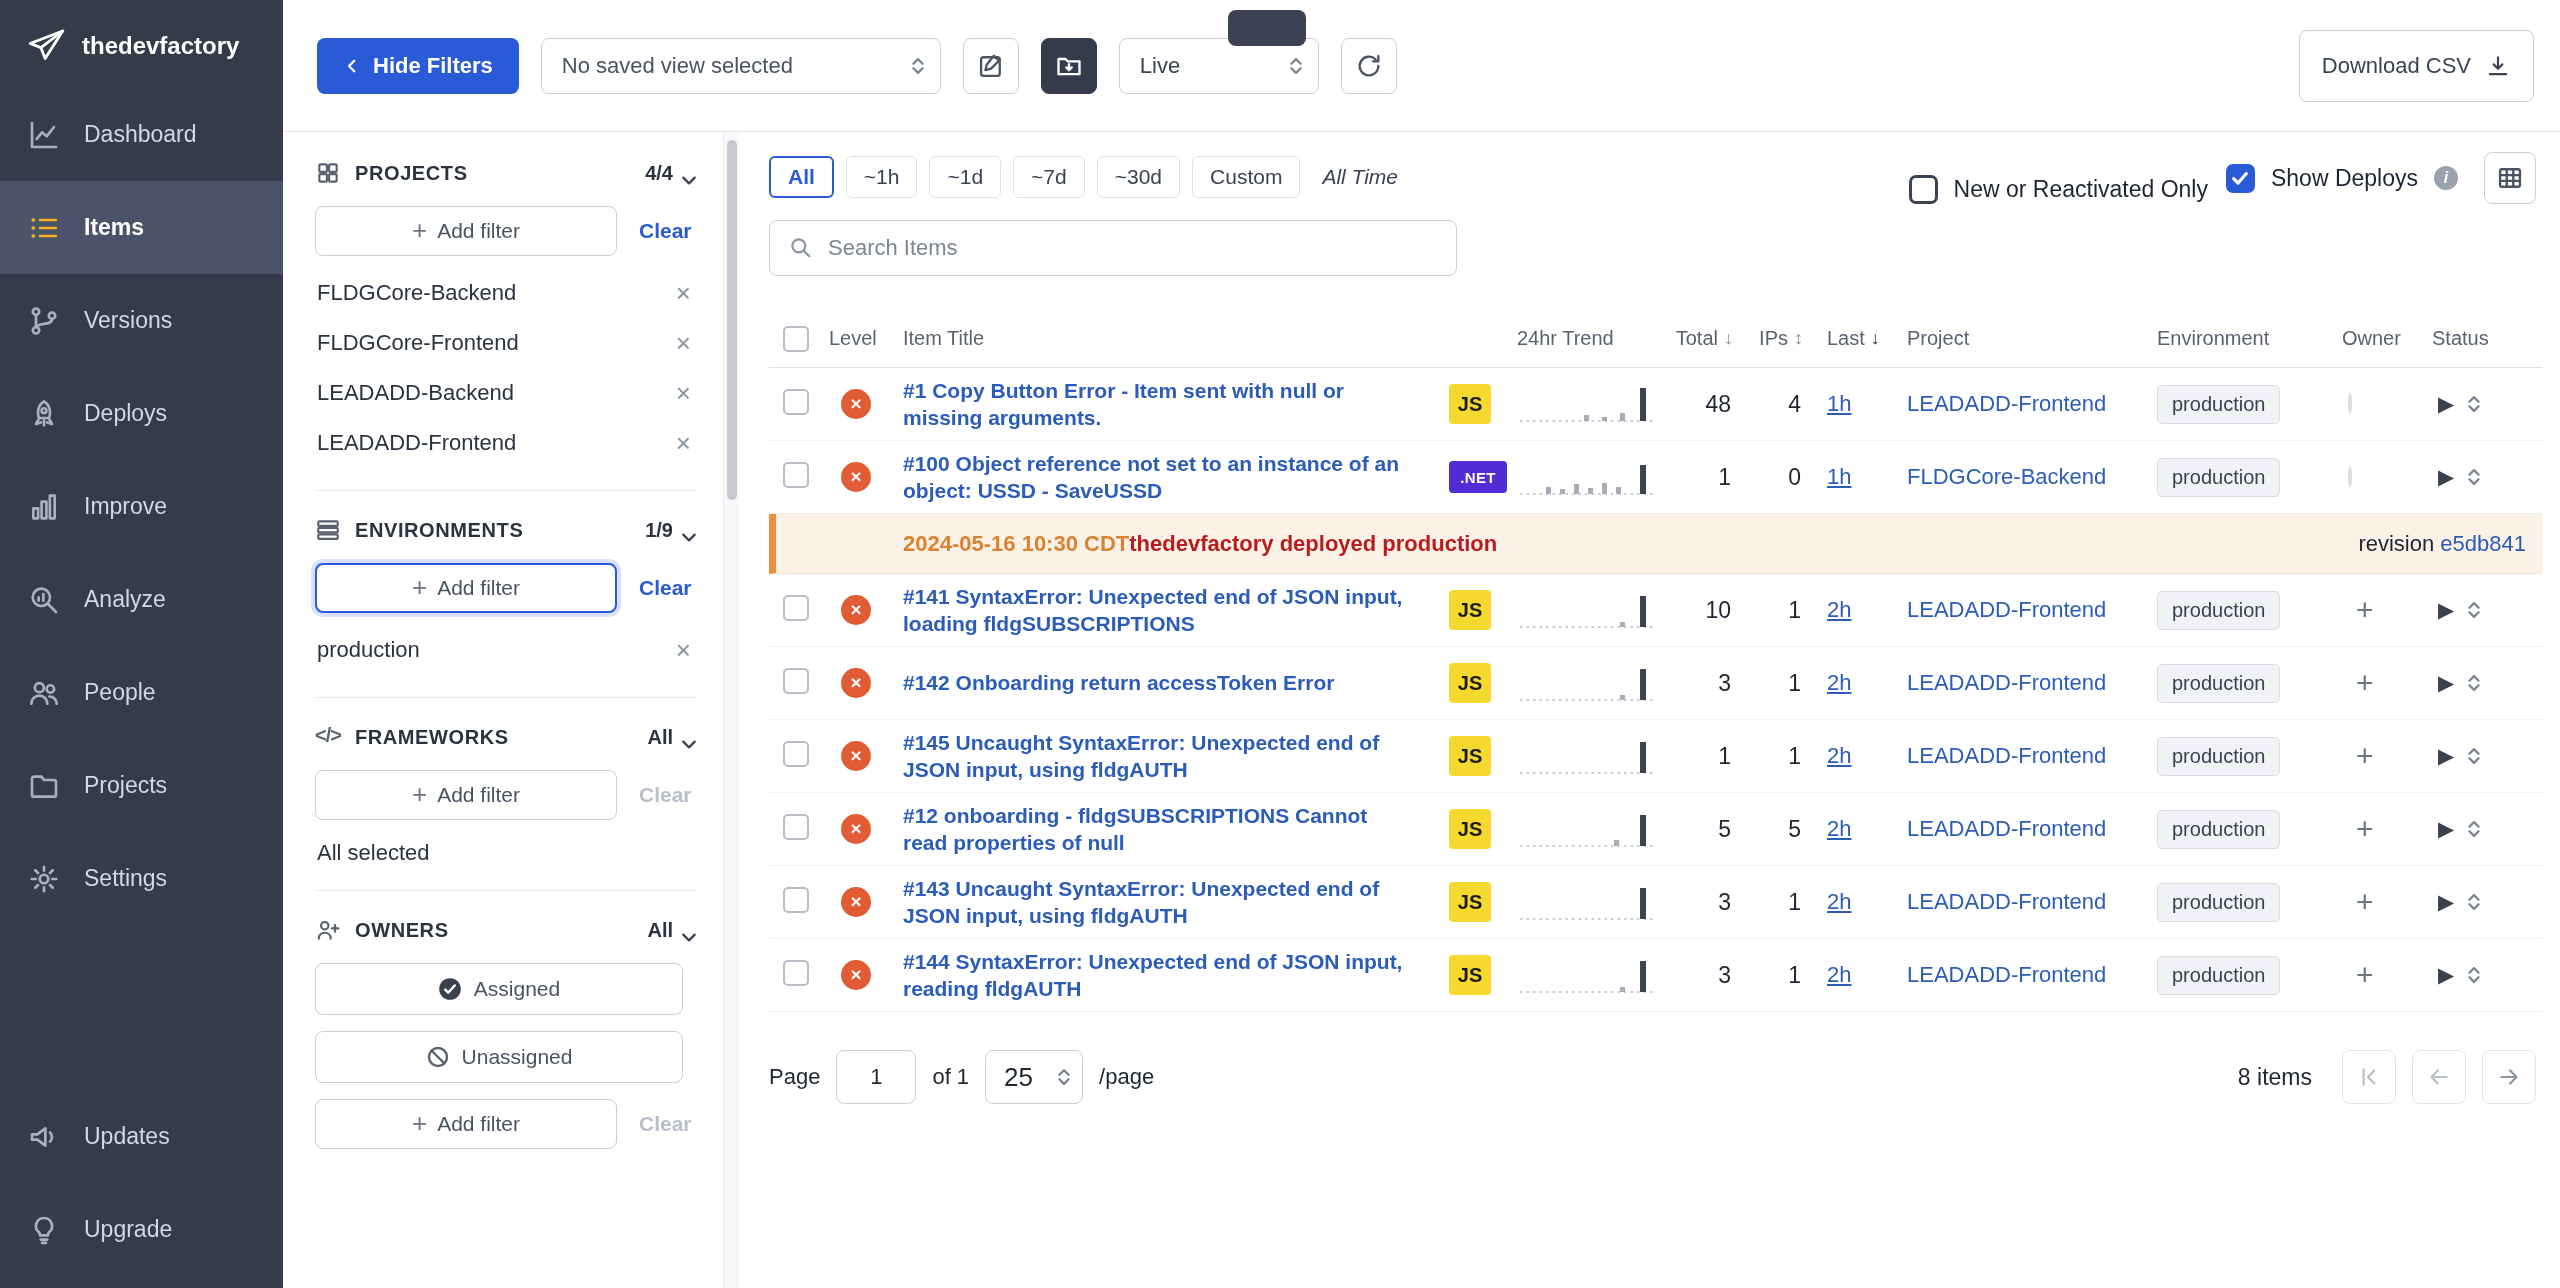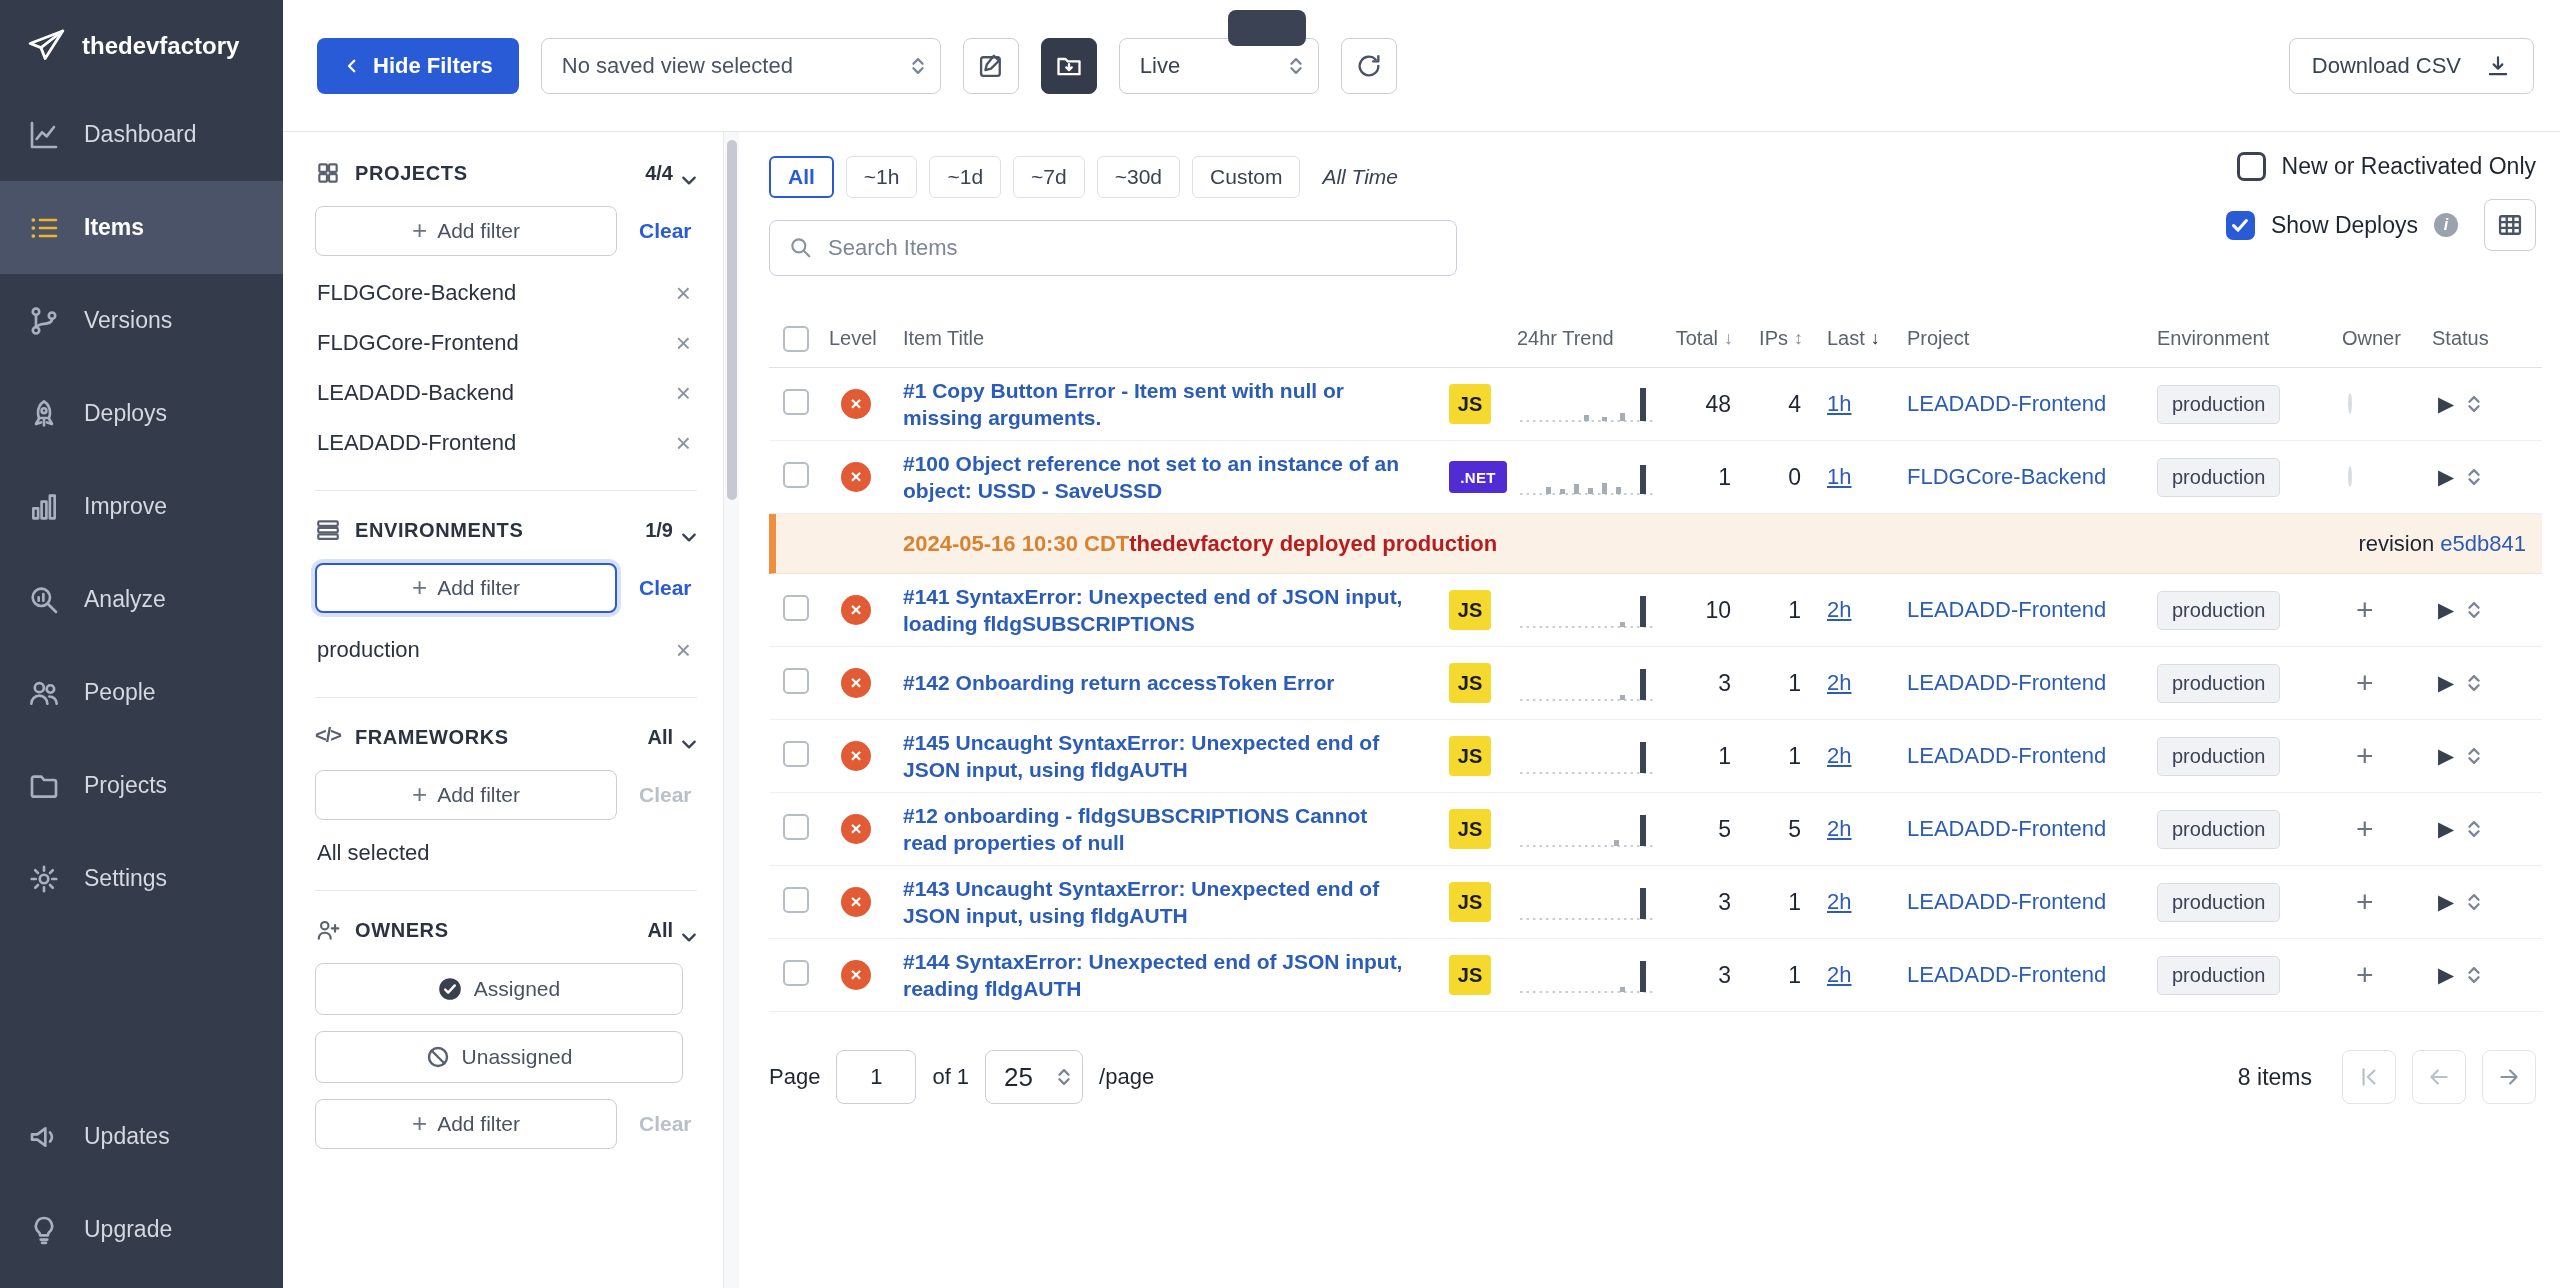--- a/index.html
+++ b/index.html
@@ -27,21 +27,21 @@
   
   .toolbar { height: 132px; background: #fff; border-bottom: 1px solid #e3e6ea; display: flex; align-items: center; padding: 0 26px 0 34px; gap: 22px; position: relative; flex-shrink: 0; }
   .btn-primary { background: #2a5bd7; color: #fff; font-weight: bold; font-size: 22px; border: none; border-radius: 8px; height: 56px; padding: 0 26px; display: inline-flex; align-items: center; gap: 12px; cursor: pointer; }
   .btn-primary .chev-left { width: 18px; height: 22px; }
   .select { height: 56px; border: 1px solid #c9cfd8; border-radius: 8px; display: inline-flex; align-items: center; justify-content: space-between; padding: 0 14px 0 20px; font-size: 22px; color: #3a4254; background: #fff; gap: 26px; cursor: pointer; }
   .sel-saved { width: 400px; color: #4a5364; }
   .sel-live { width: 200px; }
   .icon-btn { width: 56px; height: 56px; border: 1px solid #c9cfd8; border-radius: 8px; background: #fff; display: inline-flex; align-items: center; justify-content: center; color: #4a5364; cursor: pointer; flex-shrink: 0; }
   .icon-btn svg { width: 28px; height: 28px; }
   .icon-btn.dark { background: #343b4b; border-color: #343b4b; color: #fff; }
-  .btn-download { margin-left: auto; height: 56px; border: 1px solid #c9cfd8; border-radius: 8px; background: #fff; color: #3a4254; font-size: 22px; display: inline-flex; align-items: center; gap: 24px; padding: 0 22px; cursor: pointer; }
+  .btn-download { margin-left: auto; height: 72px; border: 1px solid #c9cfd8; border-radius: 8px; background: #fff; color: #3a4254; font-size: 22px; display: inline-flex; align-items: center; gap: 14px; padding: 0 22px; cursor: pointer; }
   .btn-download svg { width: 26px; height: 26px; }
   .tooltip-frag { position: absolute; left: 945px; top: 10px; width: 78px; height: 36px; background: #3a4254; border-radius: 8px; }
   .sel-chevrons { width: 16px; height: 24px; color: #7c8594; flex-shrink: 0; }
 
   
   .content { flex: 1; display: flex; min-height: 0; }
 
   
   .filter-panel { width: 440px; padding: 24px 26px 0 32px; overflow: hidden; flex-shrink: 0; }
   .fsec-head { display: flex; align-items: center; gap: 14px; margin: 4px 0 20px; }
@@ -67,21 +67,21 @@
   .panel-scroll { width: 16px; background: #f7f8f9; border-left: 1px solid #e8eaee; position: relative; flex-shrink: 0; }
   .panel-thumb { position: absolute; top: 8px; left: 3px; width: 10px; height: 360px; background: #c6cad0; border-radius: 5px; }
 
   
   .main { flex: 1; position: relative; padding: 24px 18px 0 30px; min-width: 0; overflow: hidden; }
   .tabs-row { display: flex; align-items: center; gap: 12px; }
   .tab { height: 42px; padding: 0 17px; border-radius: 6px; border: 1px solid #dde1e7; font-size: 21px; color: #3a4254; display: inline-flex; align-items: center; background: #fff; cursor: pointer; }
   .tab.selected { border: 2px solid #2a5bd7; color: #2a5bd7; font-weight: bold; }
   .tab.plain { border: none; font-style: italic; padding: 0 10px; }
 
-  .opts { position: absolute; top: 20px; right: 24px; display: flex; flex-direction: column; align-items: flex-end; gap: 18px; }
+  .opts { position: absolute; top: 20px; right: 24px; display: flex; flex-direction: row; align-items: flex-end; gap: 18px; }
   .opt-line { display: flex; align-items: center; gap: 16px; font-size: 23px; color: #1f2633; }
   .cbx-lg { width: 29px; height: 29px; border: 3px solid #3a4254; border-radius: 7px; background: #fff; flex-shrink: 0; cursor: pointer; }
   .cbx-lg.checked { background: #2a5bd7; border-color: #2a5bd7; display: flex; align-items: center; justify-content: center; }
   .cbx-lg.checked svg { width: 18px; height: 14px; }
   .info-dot { width: 24px; height: 24px; border-radius: 50%; background: #9aa2ae; color: #fff; font-size: 16px; font-weight: bold; font-style: italic; display: flex; align-items: center; justify-content: center; }
   .grid-btn { width: 52px; height: 52px; border: 1px solid #c9cfd8; border-radius: 8px; display: flex; align-items: center; justify-content: center; color: #4a5364; background: #fff; margin-left: 10px; cursor: pointer; }
   .grid-btn svg { width: 28px; height: 28px; }
 
   .search { margin-top: 22px; width: 688px; height: 56px; border: 1px solid #c9cfd8; border-radius: 8px; display: flex; align-items: center; gap: 14px; padding: 0 18px; background: #fff; }
   .search svg { width: 26px; height: 26px; color: #8a93a2; flex-shrink: 0; }

